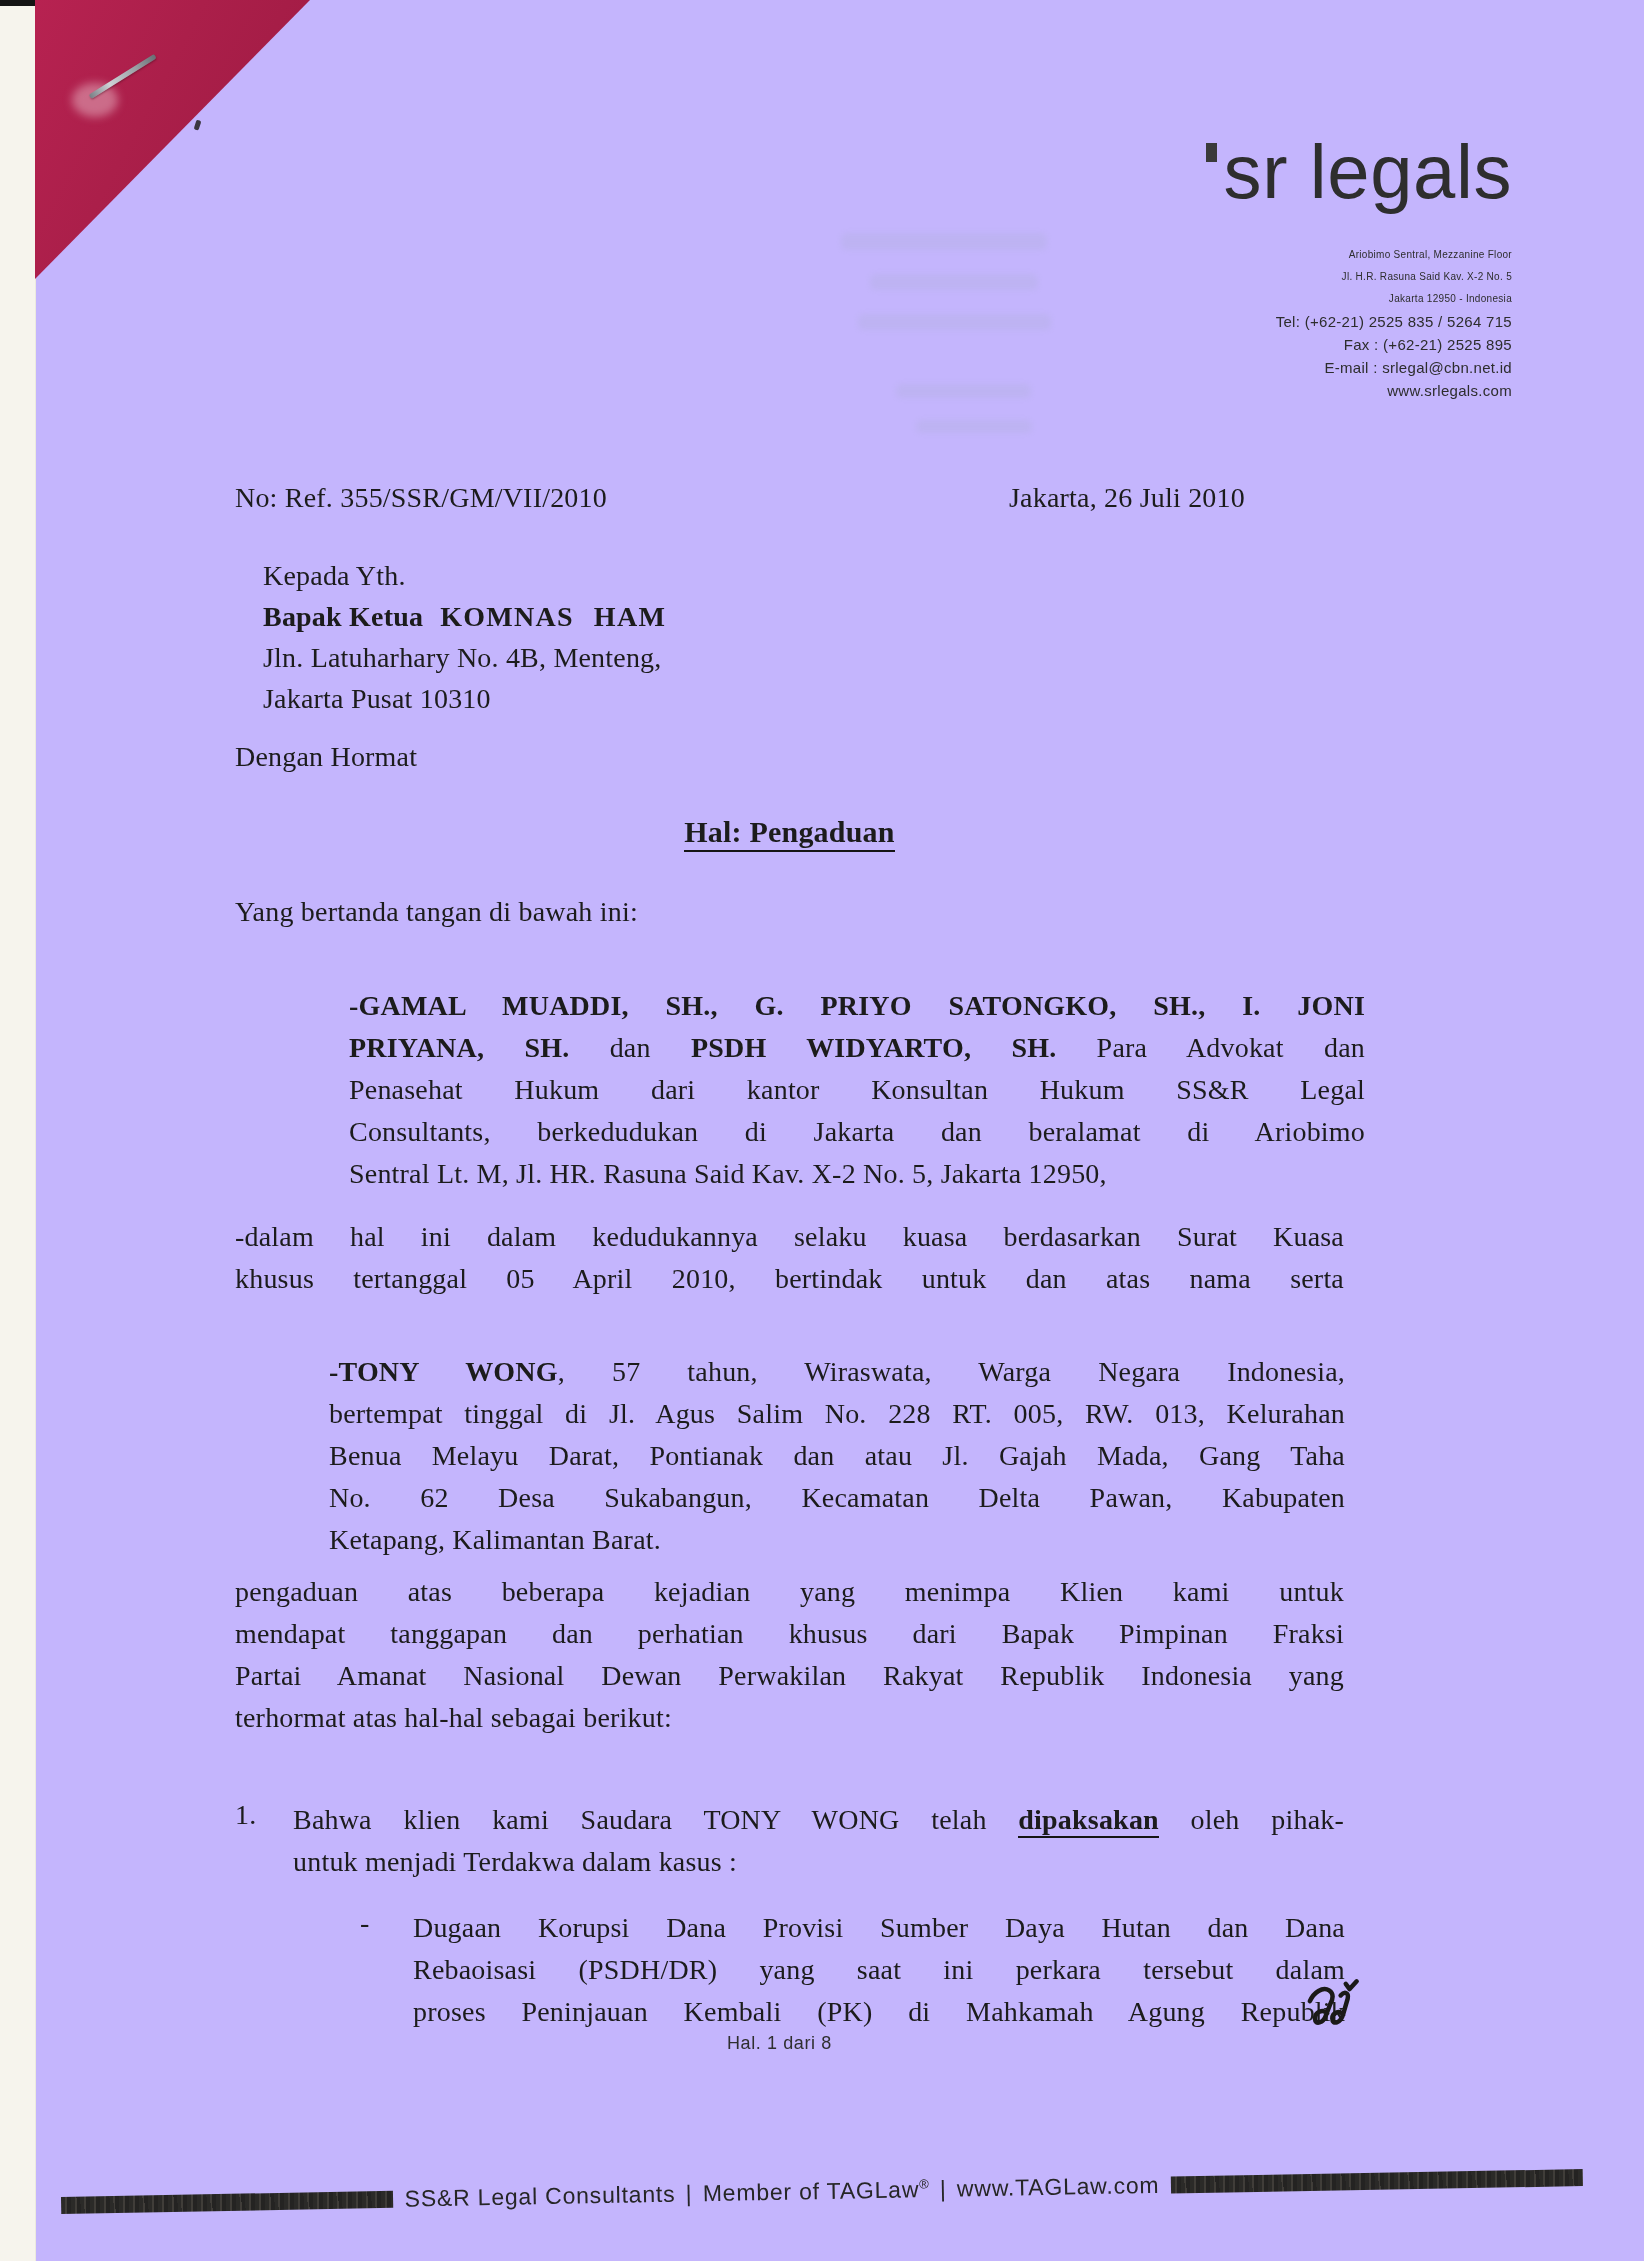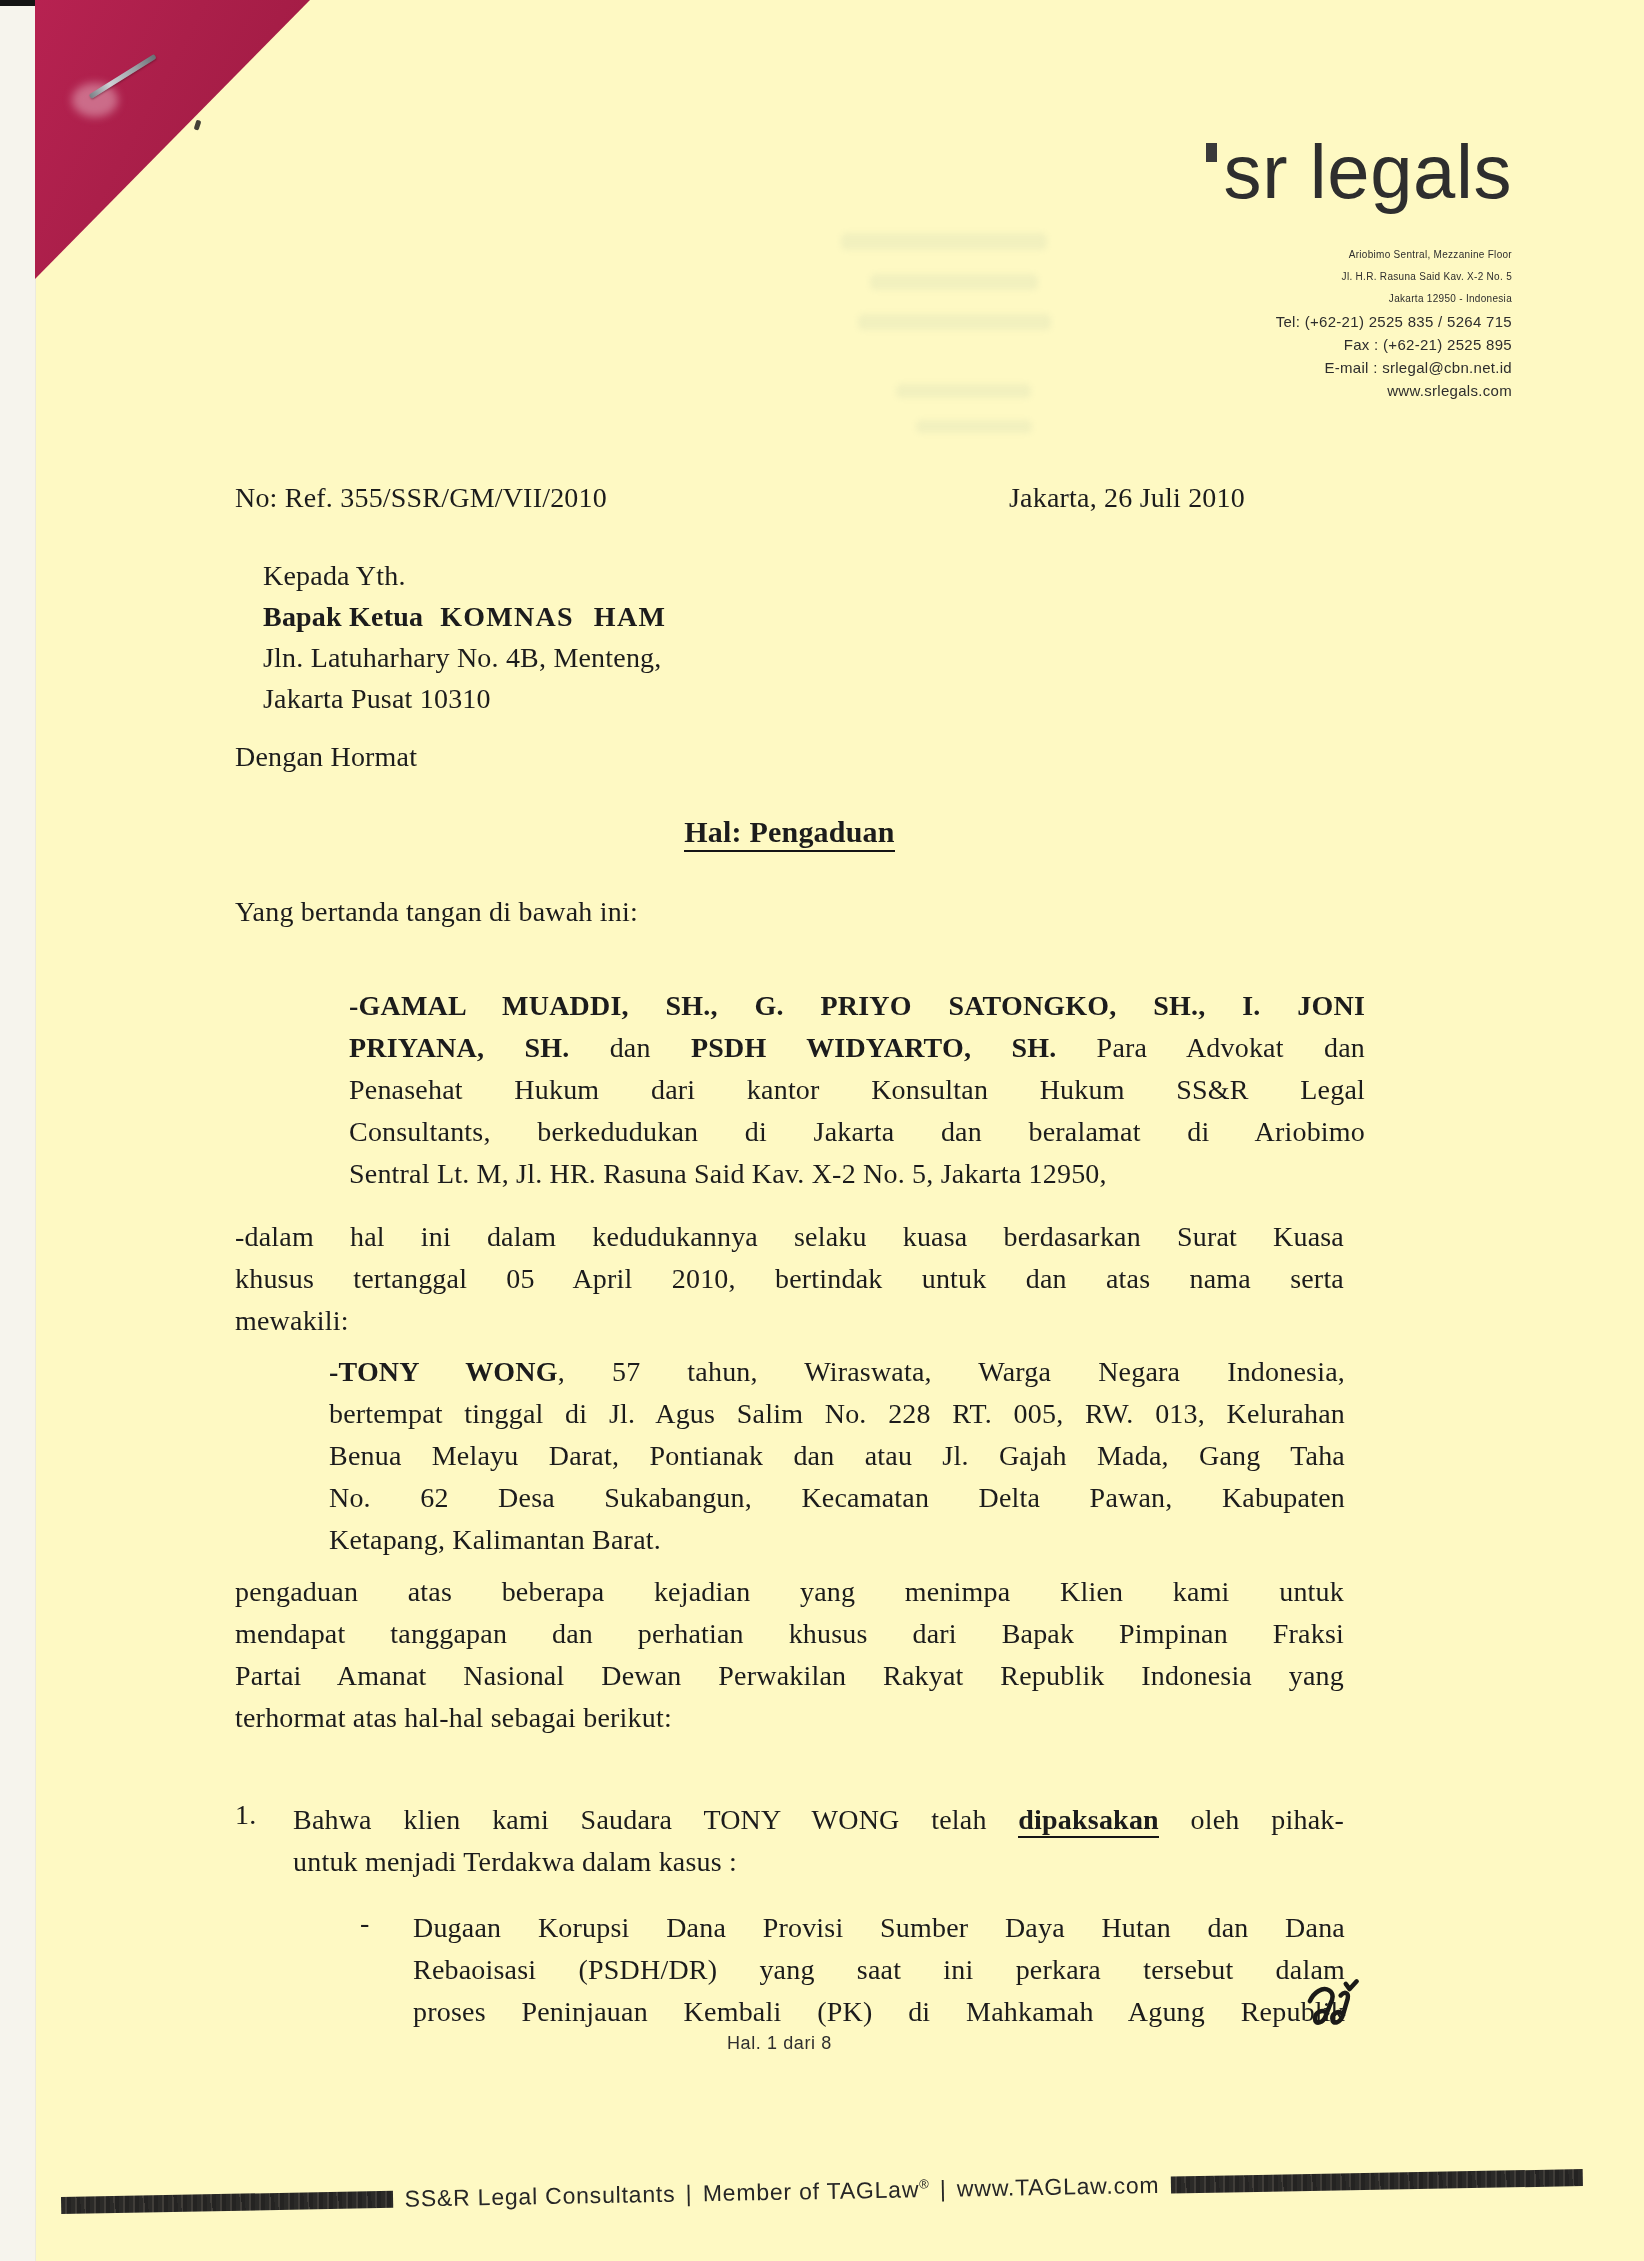--- a/index.html
+++ b/index.html
@@ -1,16 +1,16 @@
 <!DOCTYPE html>
 <html style="font-size:10.3px"><head>
 <meta charset="utf-8">
 <style>
   html,body{margin:0;padding:0;background:#e8e6e0;}
-  #page{position:relative;width:1644px;height:2261px;background:#fef9c3;overflow:hidden;
+  #page{position:relative;width:1644px;height:2261px;background:#c4b5fd;overflow:hidden;
         font-family:"Liberation Serif",serif;color:#1c1c1c;}
   .abs{position:absolute;}
   
   #scan-edge-left{left:0;top:0;width:35px;height:2261px;background:#f6f4ed;border-right:0.6px solid #eceade;}
   #scan-edge-top{left:0;top:0;width:106px;height:5.8px;background:#141414;}
   #folder-corner{left:35px;top:0;width:275px;height:279px;
      background:linear-gradient(118deg,#b72251 0%,#ab1f4a 40%,#9c1941 100%);
      clip-path:polygon(0 0,100% 0,0 100%);}
   #staple-scuff{left:72px;top:83px;width:46px;height:34px;background:rgba(228,172,188,.55);
      border-radius:50%;filter:blur(4.5px);}
@@ -110,21 +110,20 @@
     <div class="line b">-GAMAL MUADDI, SH., G. PRIYO SATONGKO, SH., I. JONI</div>
     <div class="line"><span class="b">PRIYANA, SH.</span> <span>dan</span> <span class="b">PSDH WIDYARTO, SH.</span> <span>Para Advokat dan</span></div>
     <div class="line">Penasehat Hukum dari kantor Konsultan Hukum SS&amp;R Legal</div>
     <div class="line">Consultants, berkedudukan di Jakarta dan beralamat di Ariobimo</div>
     <div class="line last">Sentral Lt. M, Jl. HR. Rasuna Said Kav. X-2 No. 5, Jakarta 12950,</div>
   </div>
 
   <div class="abs serif" style="left:235px;top:1216px;width:1109px;">
     <div class="line">-dalam hal ini dalam kedudukannya selaku kuasa berdasarkan Surat Kuasa</div>
     <div class="line">khusus tertanggal 05 April 2010, bertindak untuk dan atas nama serta</div>
-    <div class="line last">mewakili:</div>
   </div>
 
   <div class="abs serif" style="left:329px;top:1351px;width:1016px;">
     <div class="line"><span class="b">-TONY WONG</span><span>, 57 tahun, Wiraswata, Warga Negara Indonesia,</span></div>
     <div class="line">bertempat tinggal di Jl. Agus Salim No. 228 RT. 005, RW. 013, Kelurahan</div>
     <div class="line">Benua Melayu Darat, Pontianak dan atau Jl. Gajah Mada, Gang Taha</div>
     <div class="line">No. 62 Desa Sukabangun, Kecamatan Delta Pawan, Kabupaten</div>
     <div class="line last">Ketapang, Kalimantan Barat.</div>
   </div>
 

